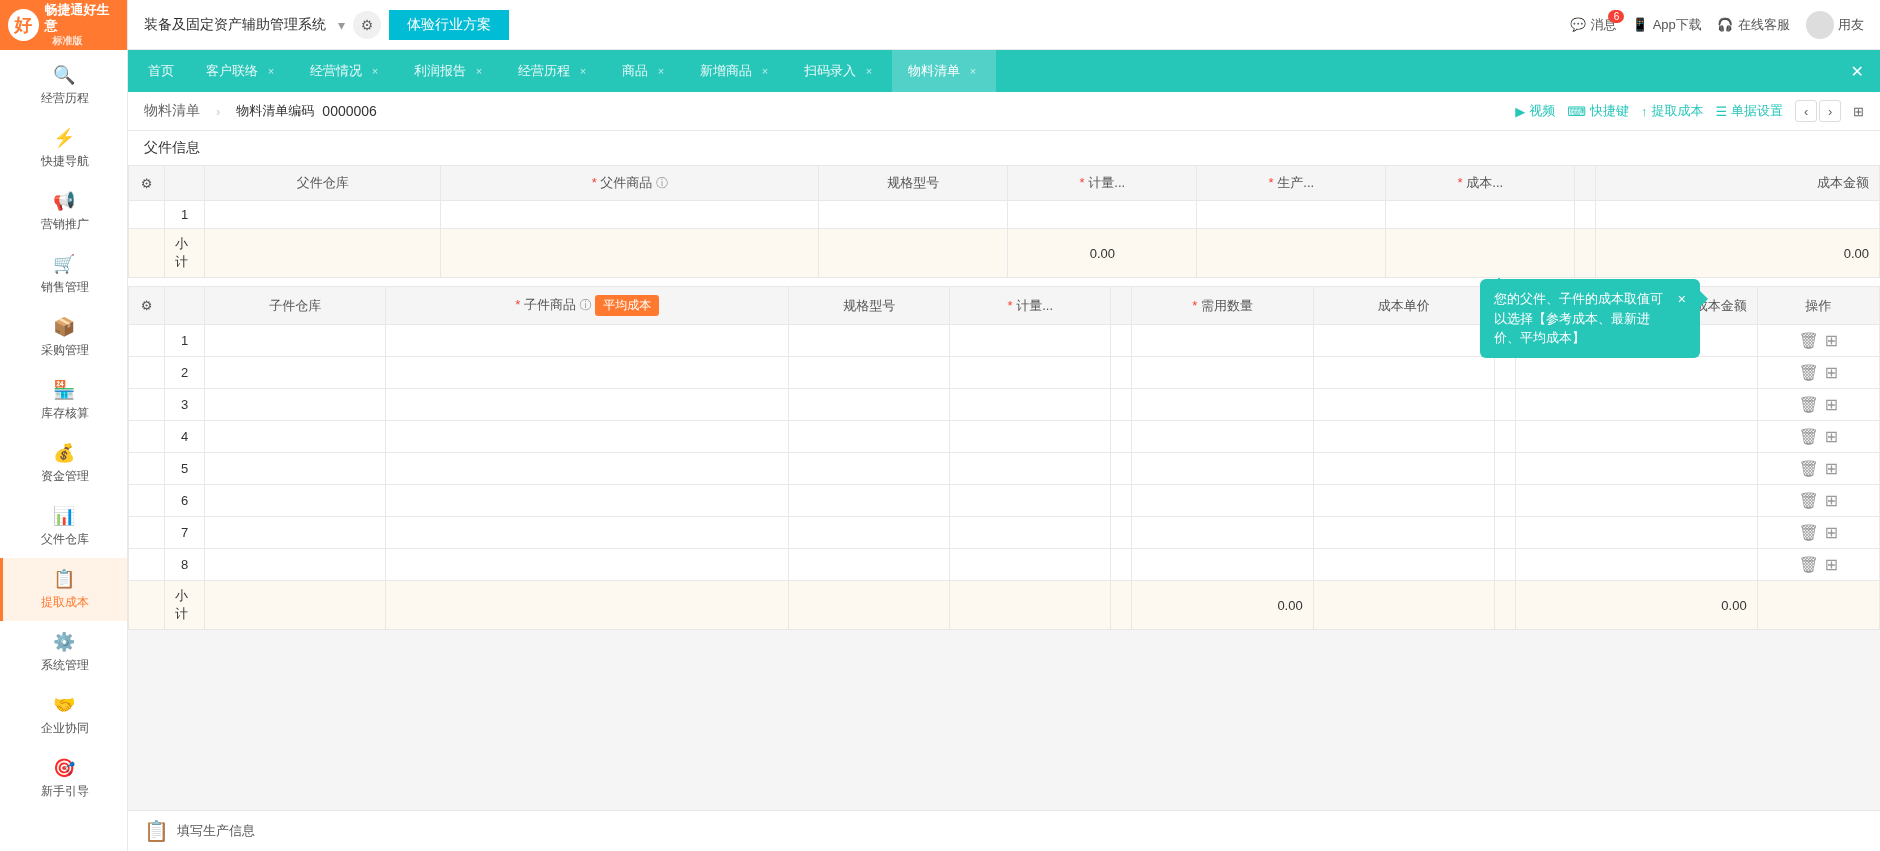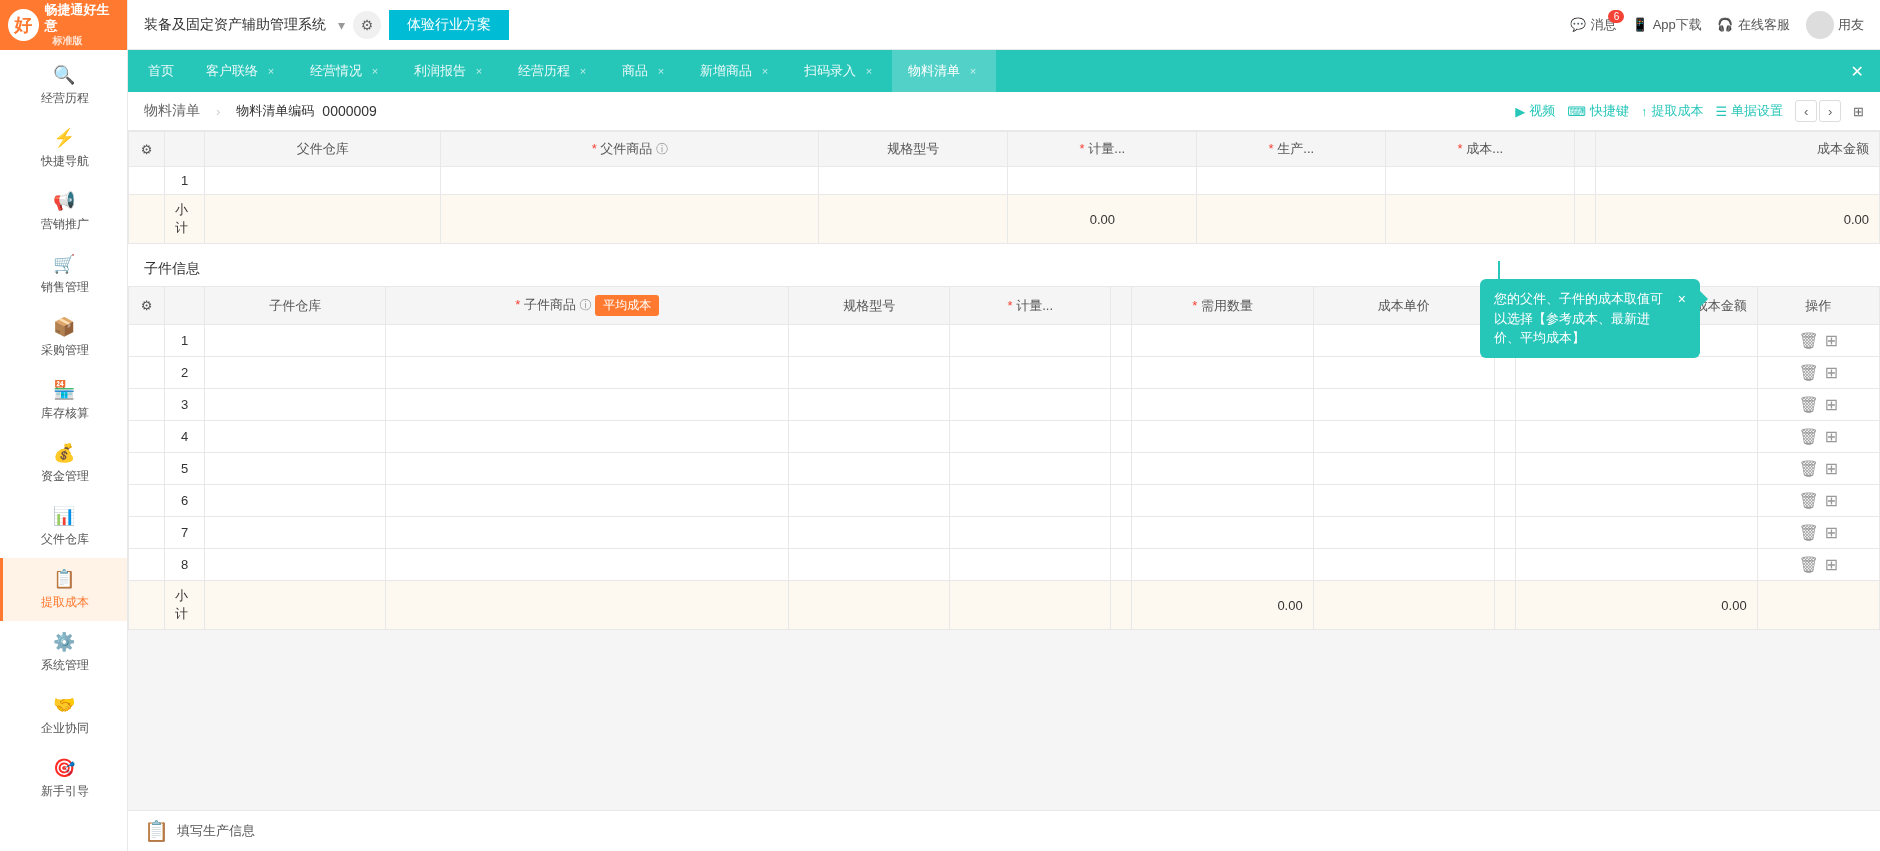--- a/index.html
+++ b/index.html
@@ -404,21 +404,21 @@
   </div>
 
   <div class="content">
     <div class="page-content">
 
       <div class="page-header">
         <span class="page-header-title">物料清单</span>
         <span class="page-header-divider">›</span>
         <div class="page-header-code">
           <span class="code-label">物料清单编码</span>
-          <span class="code-value">0000009</span>
+          <span class="code-value">0000006</span>
         </div>
         <div class="page-header-actions">
           <div class="action-item">
             <span>▶</span>
             <span>视频</span>
           </div>
           <div class="action-item">
             <span>⌨</span>
             <span>快捷键</span>
           </div>
@@ -442,20 +442,21 @@
 
       <div style="position: relative;">
         <div class="tooltip-indicator"></div>
         <div class="tooltip-popup">
           <span class="tooltip-close">×</span>
           <span>您的父件、子件的成本取值可以选择【参考成本、最新进价、平均成本】</span>
         </div>
       </div>
 
       <div class="section">
+        <div class="section-header">父件信息</div>
         <div class="table-wrapper">
           <table class="data-table">
             <thead>
               <tr>
                 <th class="col-settings">⚙</th>
                 <th class="col-num"></th>
                 <th>
                   <span>父件仓库</span>
                 </th>
                 <th>
@@ -504,21 +505,20 @@
                 <td></td>
                 <td></td>
                 <td class="subtotal-value" style="text-align:right;">0.00</td>
               </tr>
             </tbody>
           </table>
         </div>
       </div>
 
       <div class="section" style="margin-top: 8px;">
-        <div class="section-header">子件信息</div>
         <div class="table-wrapper">
           <table class="data-table">
             <thead>
               <tr>
                 <th class="col-settings">⚙</th>
                 <th class="col-num"></th>
                 <th style="min-width:90px;">子件仓库</th>
                 <th style="min-width:200px;">
                   <span class="required-star">*</span>
                   <span>子件商品</span>

